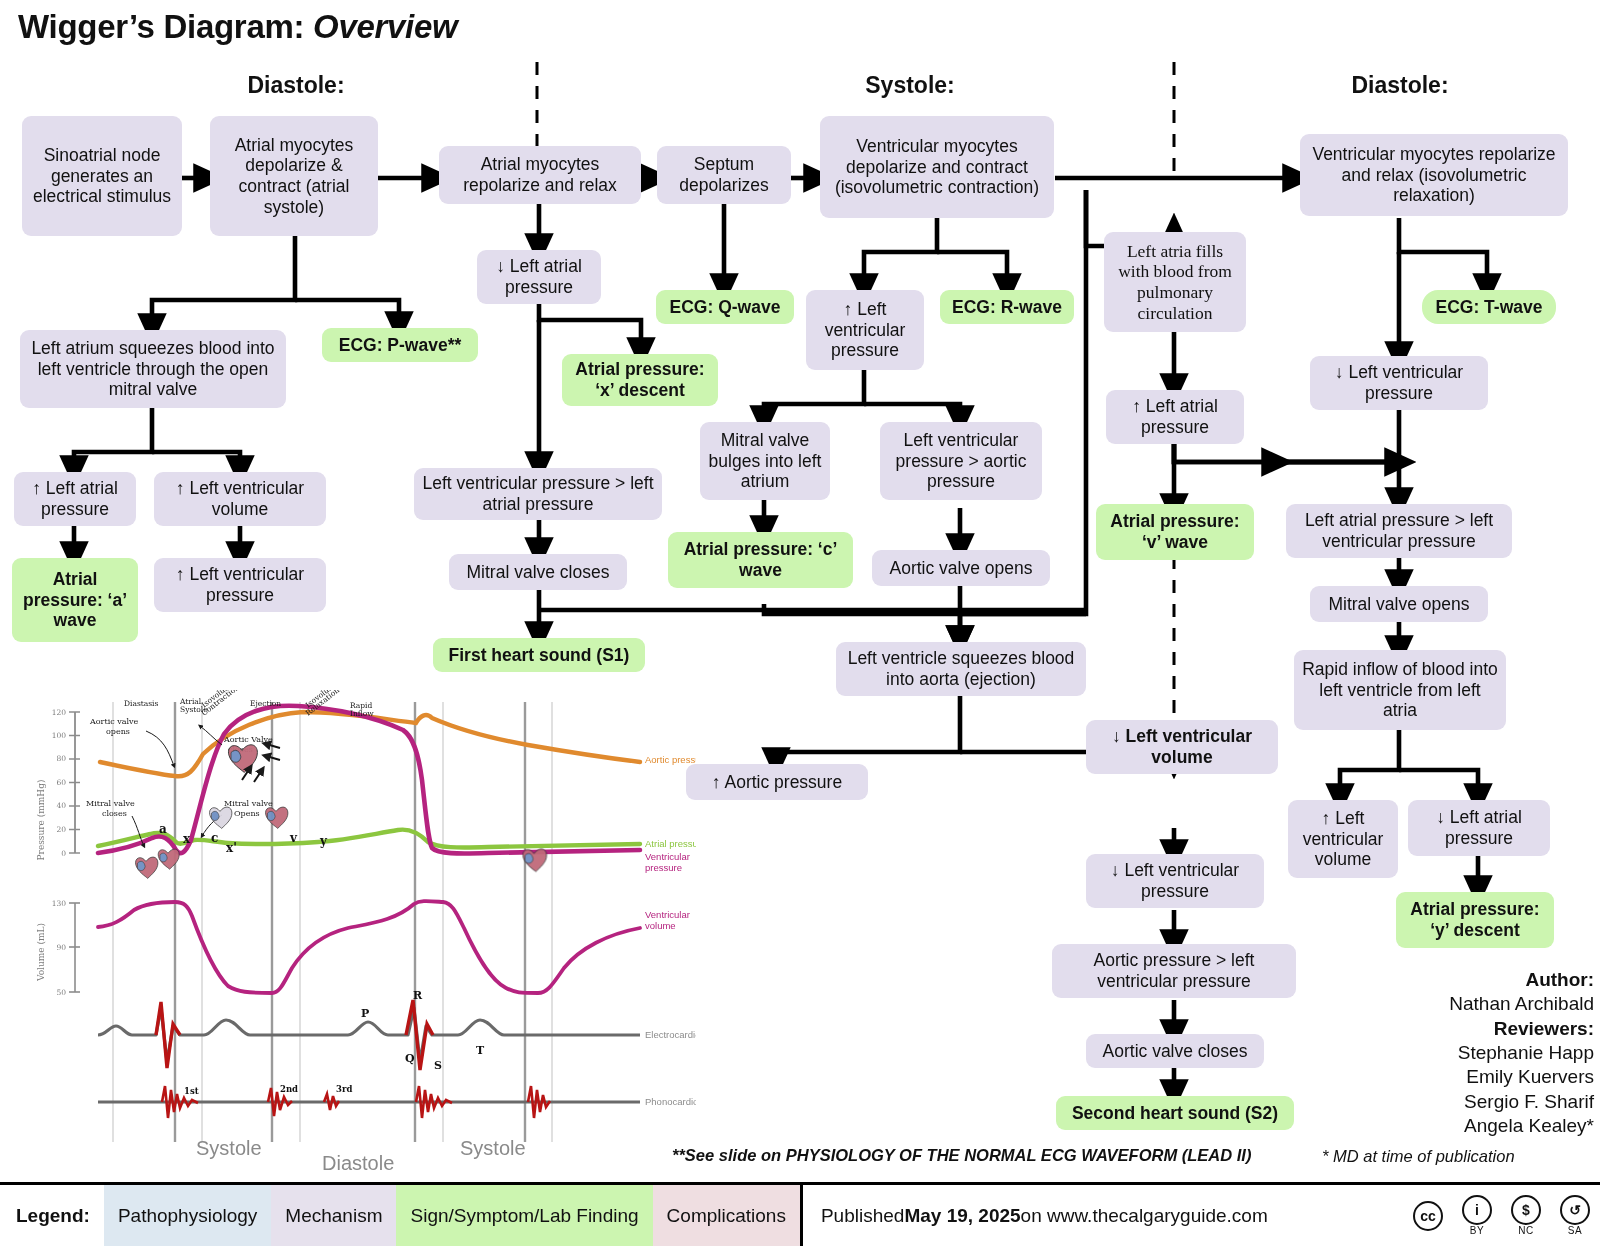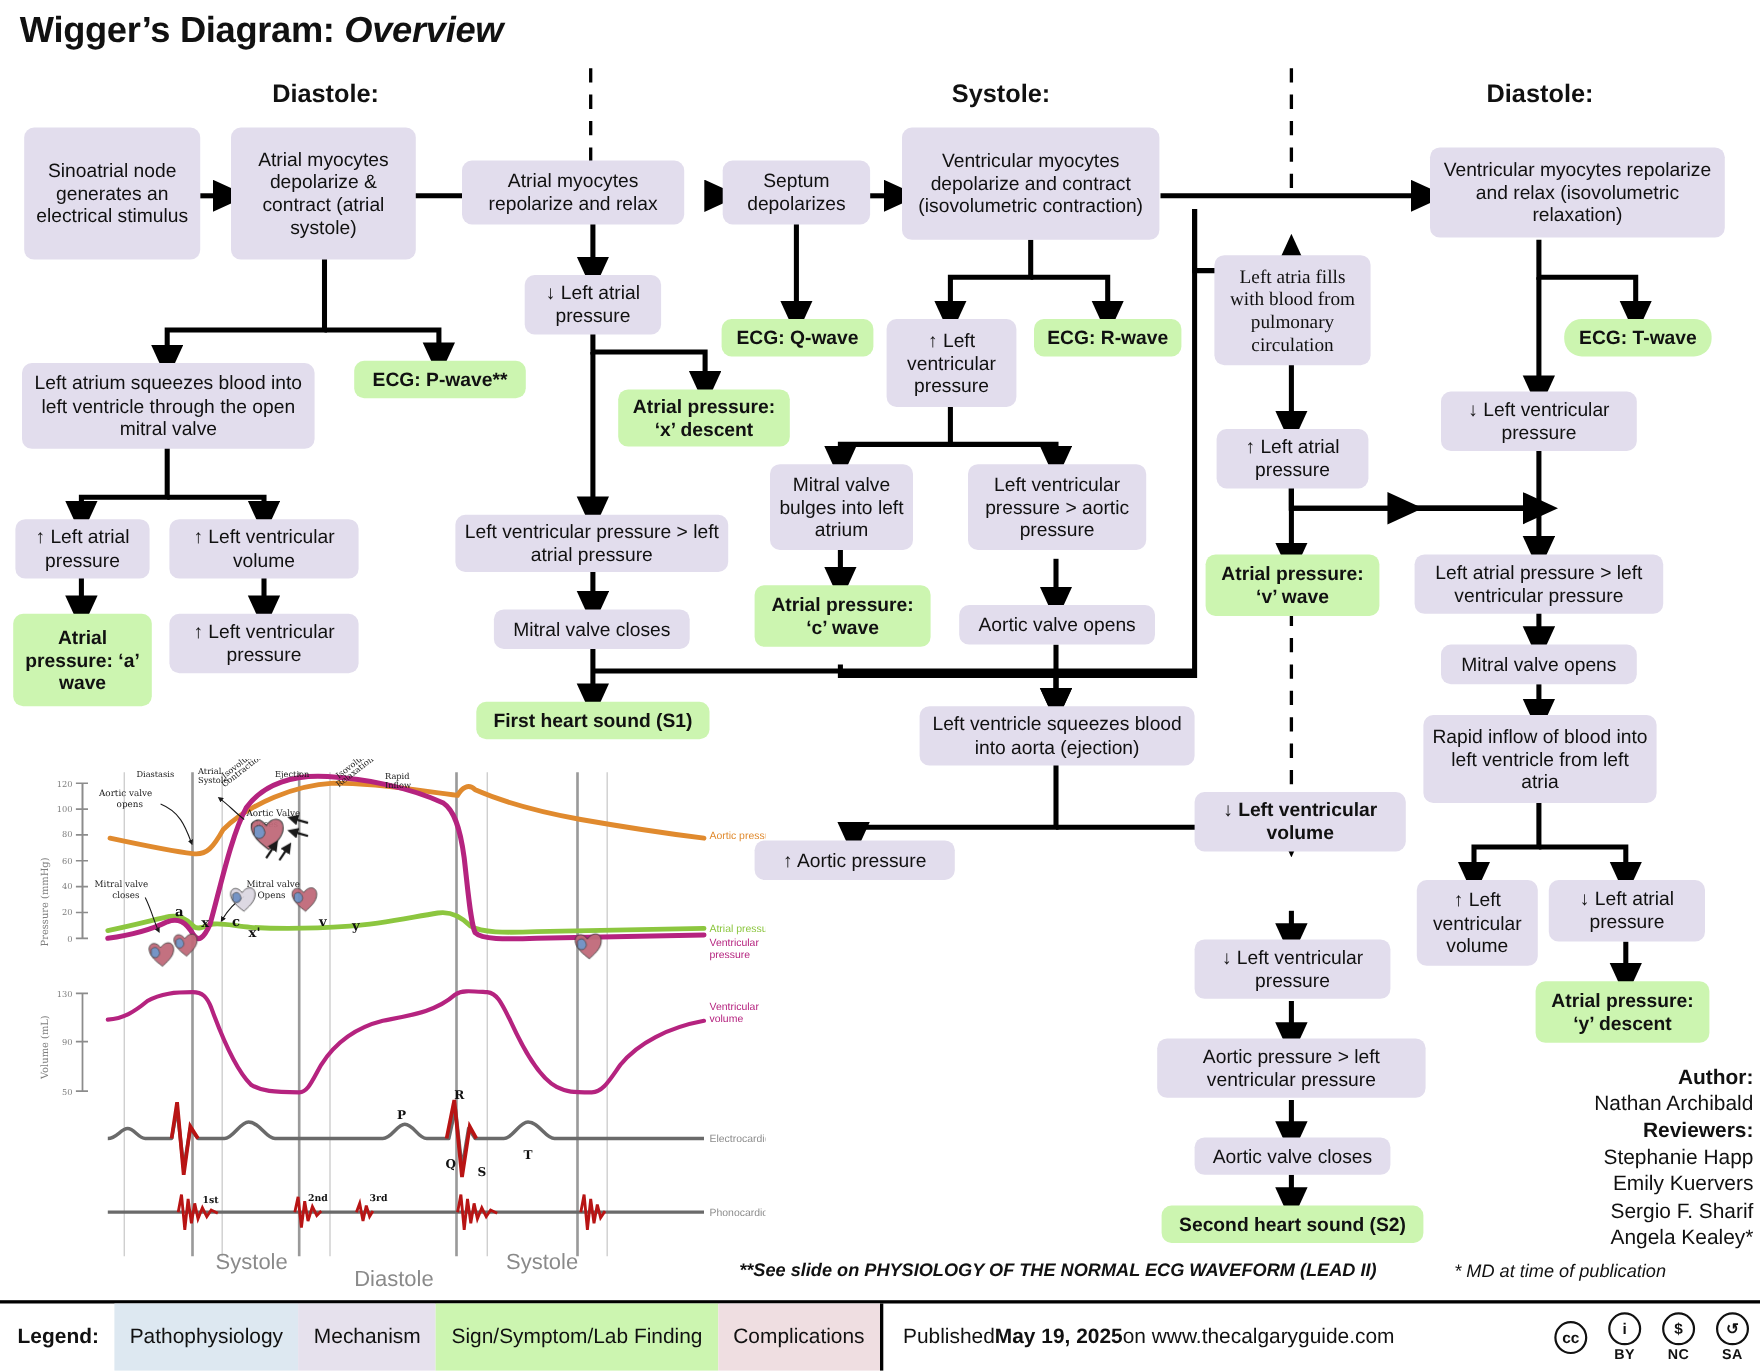--- a/index.html
+++ b/index.html
@@ -62,21 +62,21 @@
   .legend-sep { width:3px; background:#000; margin:0 0; }
   .legend-pub { display:flex; align-items:center; padding:12px 18px; font-size:19px; }
   .legend-pub b { font-weight:bold; }
   .cc { margin-left:auto; display:flex; align-items:center; padding-right:10px; }
   .cc-box { display:flex; gap:19px; align-items:center; }
   .cc-circ {
     width:30px; height:30px; border-radius:50%;
     border:2.6px solid #111; display:flex; align-items:center; justify-content:center;
     font-size:14px; font-weight:bold; background:#fff;
   }
-  .cc-sub { font-size:13px; font-weight:bold; text-align:center; letter-spacing:0.5px; }
+  .cc-sub { font-size:10px; font-weight:normal; text-align:center; letter-spacing:0.5px; }
   .cc-col { display:flex; flex-direction:column; align-items:center; }
 
   
   .chart { position:absolute; left:28px; top:690px; width:668px; height:500px; }
   .chart svg { position:absolute; left:0; top:0; }
   .ph-label { position:absolute; color:#8a8a8a; font-size:20px; }
 </style>
 </head>
 <body>
 
@@ -173,21 +173,21 @@
       <path d="M1174,556 L1174,752"></path>
     </g>
   </svg>
 
   <div class="phase-label" style="left:186px; top:72px; width:220px;">Diastole:</div>
   <div class="phase-label" style="left:800px; top:72px; width:220px;">Systole:</div>
   <div class="phase-label" style="left:1290px; top:72px; width:220px;">Diastole:</div>
 
   <div class="node mech" style="left:22px;  top:116px; width:160px; height:120px;">Sinoatrial node generates an electrical stimulus</div>
   <div class="node mech" style="left:210px; top:116px; width:168px; height:120px;">Atrial myocytes depolarize &amp; contract (atrial systole)</div>
-  <div class="node mech" style="left:420px; top:146px; width:202px; height:58px;">Atrial myocytes repolarize and relax</div>
+  <div class="node mech" style="left:439px; top:146px; width:202px; height:58px;">Atrial myocytes repolarize and relax</div>
   <div class="node mech" style="left:657px; top:146px; width:134px; height:58px;">Septum depolarizes</div>
   <div class="node mech" style="left:820px; top:116px; width:234px; height:102px;">Ventricular myocytes depolarize and contract (isovolumetric contraction)</div>
   <div class="node mech" style="left:1300px;top:124px; width:268px; height:82px;margin-top:10px;">Ventricular myocytes repolarize and relax (isovolumetric relaxation)</div>
 
   <div class="node mech" style="left:477px; top:250px; width:124px; height:54px;">↓ Left atrial pressure</div>
   <div class="node sign" style="left:322px; top:328px; width:156px; height:34px;">ECG: P-wave**</div>
   <div class="node sign" style="left:656px; top:290px; width:138px; height:34px;">ECG: Q-wave</div>
   <div class="node sign" style="left:940px; top:290px; width:134px; height:34px;">ECG: R-wave</div>
   <div class="node sign" style="left:1422px;top:290px; width:134px; height:34px;border-radius:16px;">ECG: T-wave</div>
 
@@ -197,21 +197,21 @@
   <div class="node sign" style="left:12px;  top:558px; width:126px; height:84px;">Atrial pressure: ‘a’ wave</div>
   <div class="node mech" style="left:154px; top:558px; width:172px; height:54px;">↑ Left ventricular pressure</div>
 
   <div class="node mech" style="left:414px; top:468px; width:248px; height:52px;">Left ventricular pressure &gt; left atrial pressure</div>
   <div class="node sign" style="left:562px; top:354px; width:156px; height:52px;">Atrial pressure: ‘x’ descent</div>
   <div class="node mech" style="left:449px; top:554px; width:178px; height:36px;">Mitral valve closes</div>
   <div class="node sign" style="left:433px; top:638px; width:212px; height:34px;">First heart sound (S1)</div>
 
   <div class="node mech" style="left:806px; top:290px; width:118px; height:80px;">↑ Left ventricular pressure</div>
   <div class="node mech" style="left:700px; top:422px; width:130px; height:78px;">Mitral valve bulges into left atrium</div>
-  <div class="node sign" style="left:686px; top:532px; width:160px; height:56px;">Atrial pressure: ‘c’ wave</div>
+  <div class="node sign" style="left:668px; top:532px; width:185px; height:56px;">Atrial pressure: ‘c’ wave</div>
   <div class="node mech" style="left:880px; top:422px; width:162px; height:78px;">Left ventricular pressure &gt; aortic pressure</div>
   <div class="node mech" style="left:872px; top:550px; width:178px; height:36px;">Aortic valve opens</div>
   <div class="node mech" style="left:836px; top:642px; width:250px; height:54px;">Left ventricle squeezes blood into aorta (ejection)</div>
   <div class="node mech" style="left:686px; top:764px; width:182px; height:36px;">↑ Aortic pressure</div>
 
   <div class="node mech" style="left:1104px;top:232px; width:142px; height:100px;font-family:Liberation Serif, serif;">Left atria fills with blood from pulmonary circulation</div>
   <div class="node mech" style="left:1106px;top:390px; width:138px; height:54px;">↑ Left atrial pressure</div>
   <div class="node sign" style="left:1096px;top:504px; width:158px; height:56px;">Atrial pressure: ‘v’ wave</div>
 
   <div class="node mech" style="left:1310px;top:356px; width:178px; height:54px;">↓ Left ventricular pressure</div>

